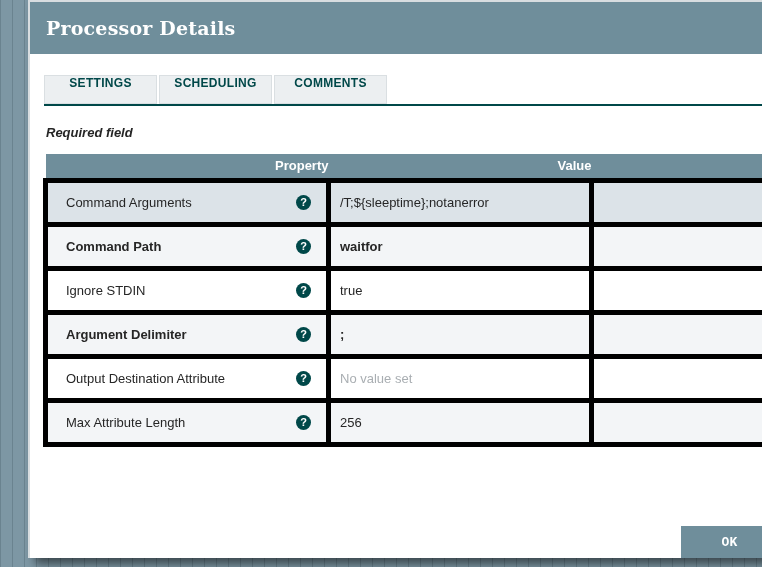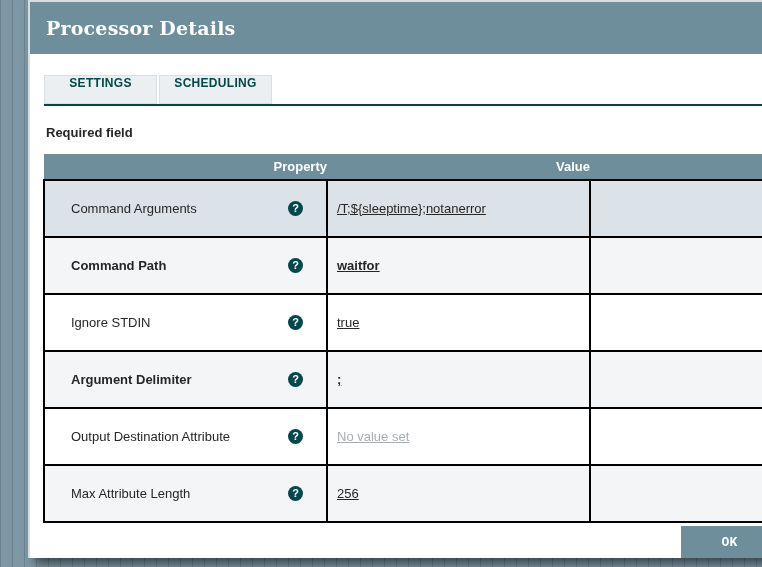--- a/index.html
+++ b/index.html
@@ -55,48 +55,48 @@
   .tab.active {
     height: 31px;
     background: #ffffff;
     border: 2px solid #004849;
     border-bottom: none;
     color: #24333a;
   }
 
   .required-label {
     position: absolute; left: 16px; top: 123px;
-    font-size: 13px; font-weight: bold; color: #262626;
+    font-size: 13px; font-weight: bold; color: #262626; font-style: italic;
   }
 
   table.props {
     position: absolute; left: 13px; top: 152px;
     width: 728px; border-collapse: collapse;
     font-size: 13px; table-layout: fixed;
   }
   table.props th {
     background: #6f8e9b; color: #ffffff;
     font-weight: bold; text-align: right;
     height: 26px; padding: 0 0 0 10px; border: none;
   }
   table.props td {
-    height: 24px; border: 2px solid #000000;
-    padding: 16px; color: #262626; background: #ffffff;
+    height: 24px; border: 5px solid #000000;
+    padding: 8px; color: #262626; background: #ffffff;
     overflow: hidden; white-space: nowrap;
   }
   tbody tr:nth-child(even) td { background: #f3f5f7; }
   tbody tr.selected td { background: #dce3e8; }
   tbody tr.bold .prop-label, tbody tr.bold .val-cell { font-weight: bold; }
 
   .prop-cell {
     display: flex; align-items: center; justify-content: space-between;
     height: 23px; padding: 0 7px 0 10px;
   }
   td.prop-td { padding: 0; }
-  .val-cell { padding-left: 9px !important; text-decoration: underline; }
+  .val-cell { padding-left: 9px !important; }
   .val-cell.no-value { color: #a9aeb2; }
   .help-icon {
     flex: 0 0 auto;
     width: 15px; height: 15px; border-radius: 50%;
     background: #004849; color: #ffffff;
     font-size: 11px; font-weight: bold; line-height: 15px;
     text-align: center; cursor: pointer;
   }
 
   .ok-button {
@@ -116,20 +116,23 @@
   <div class="titlebar">
     <span class="title">Processor Details</span>
   </div>
 
   <div class="tabbar" id="tabbar">
       <div class="tab">
     <span class="tab-label">SETTINGS</span>
   </div>
       <div class="tab">
     <span class="tab-label">SCHEDULING</span>
+  </div>
+      <div class="tab">
+    <span class="tab-label">COMMENTS</span>
   </div>
     </div>
   <div class="tab-underline"></div>
 
   <div class="required-label">Required field</div>
 
   <table class="props">
     <colgroup>
       <col style="width:283px">
       <col style="width:263px">

